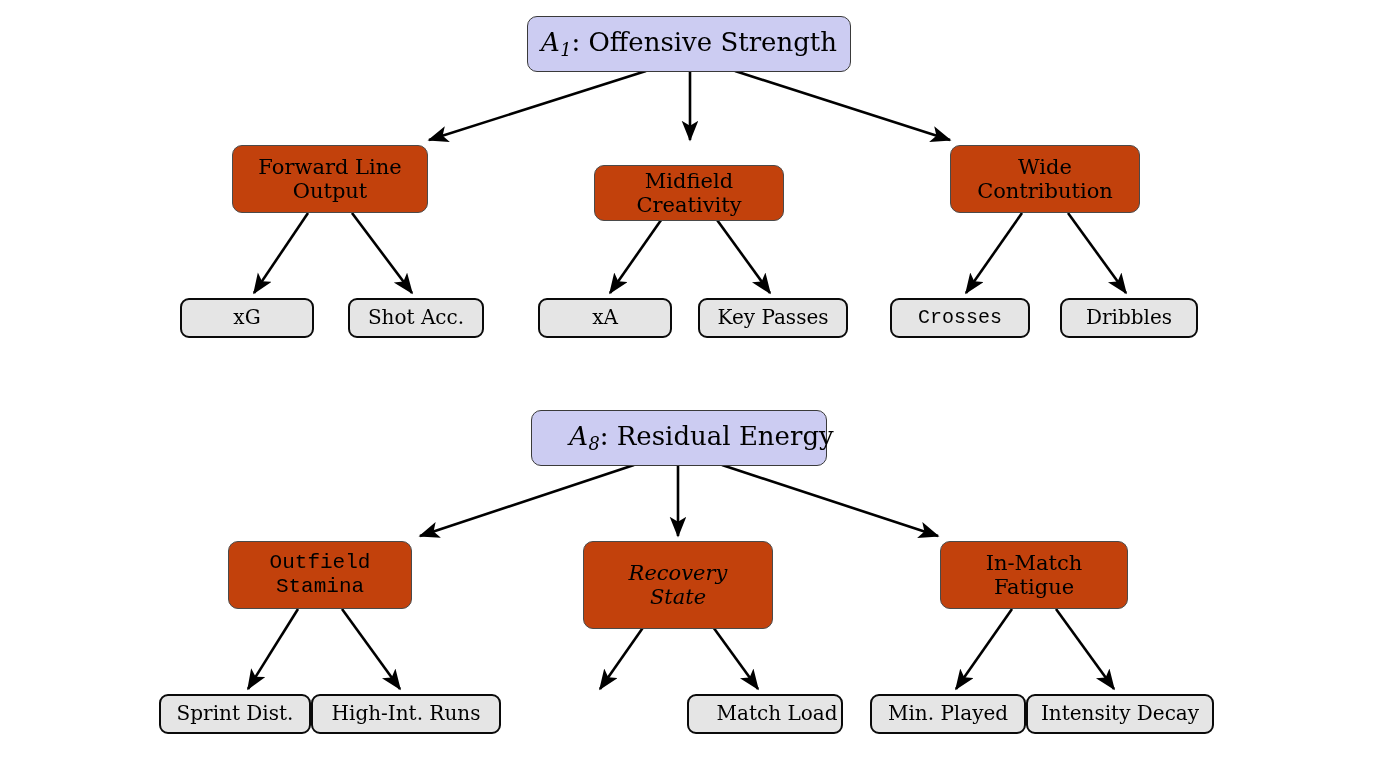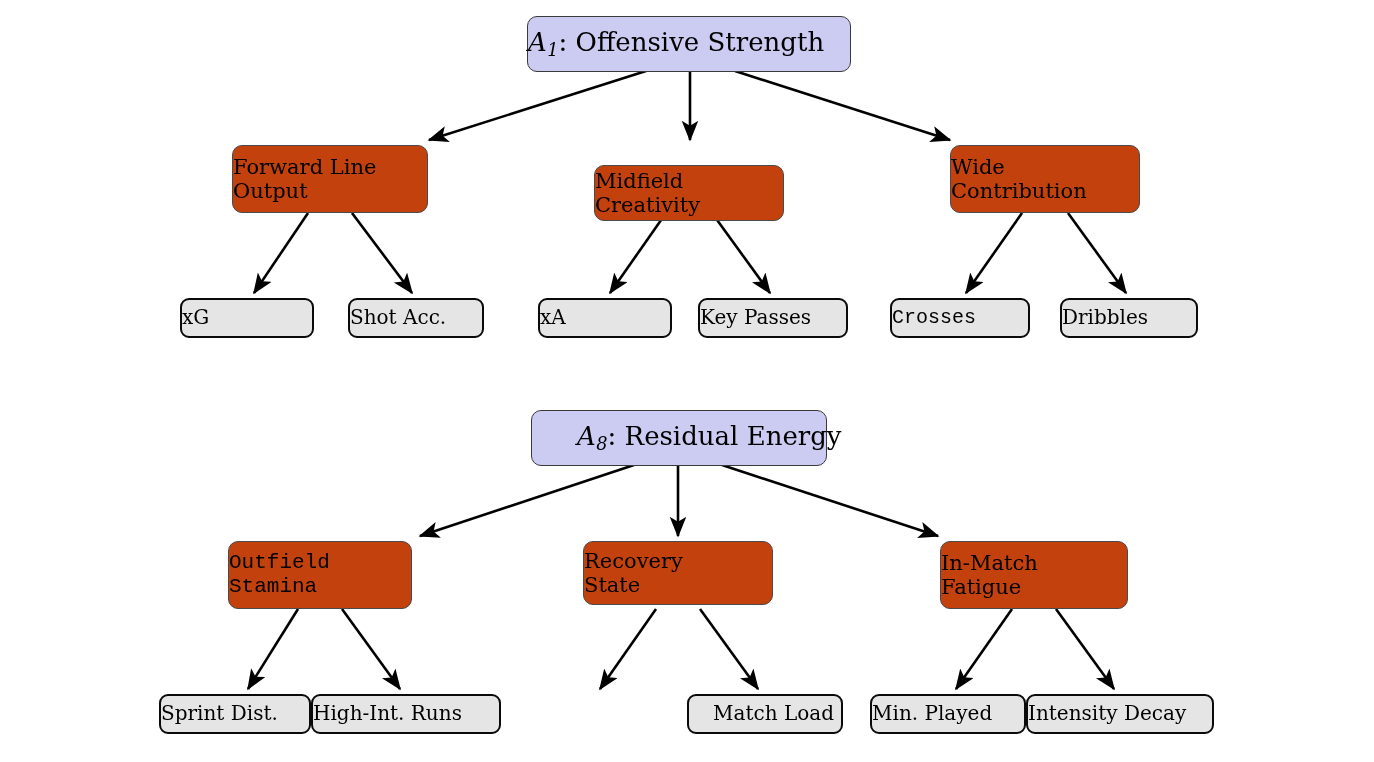--- a/index.html
+++ b/index.html
@@ -21,21 +21,21 @@
     top: 0;
     width: 1374px;
     height: 762px;
     pointer-events: none;
   }
   .node {
     position: absolute;
     box-sizing: border-box;
     display: flex;
     flex-direction: column;
-    align-items: flex-start;
+    align-items: center;
     justify-content: center;
     text-align: center;
     border-radius: 9px;
     line-height: 1.16;
     color: #000000;
     white-space: nowrap;
   }
   .node-root {
     background: #ccccf2;
     border: 1.6px solid #3a3a3a;
@@ -152,21 +152,21 @@
   <div class="node node-root" style="left:531px; top:410px; width:296px; height:56px;padding-left:45px;">
     <span>
       <span class="mathvar">A</span><span class="mathsub">8</span><span>: </span><span>Residual Energy</span>
     </span>
   </div>
 
   <div class="node node-mid" style="left:228px; top:541px; width:184px; height:68px;font-family:Liberation Mono, monospace;">
     <span class="node-line">Outfield</span>
     <span class="node-line">Stamina</span>
   </div>
-  <div class="node node-mid" style="left:583px; top:541px; width:190px; height:64px;">
+  <div class="node node-mid" style="left:583px; top:541px; width:190px; height:88px;font-style:italic;">
     <span class="node-line">Recovery</span>
     <span class="node-line">State</span>
   </div>
   <div class="node node-mid" style="left:940px; top:541px; width:188px; height:68px;">
     <span class="node-line">In-Match</span>
     <span class="node-line">Fatigue</span>
   </div>
 
   <div class="node node-leaf" style="left:159px; top:694px; width:152px; height:40px;">
     <span>Sprint Dist.</span>

